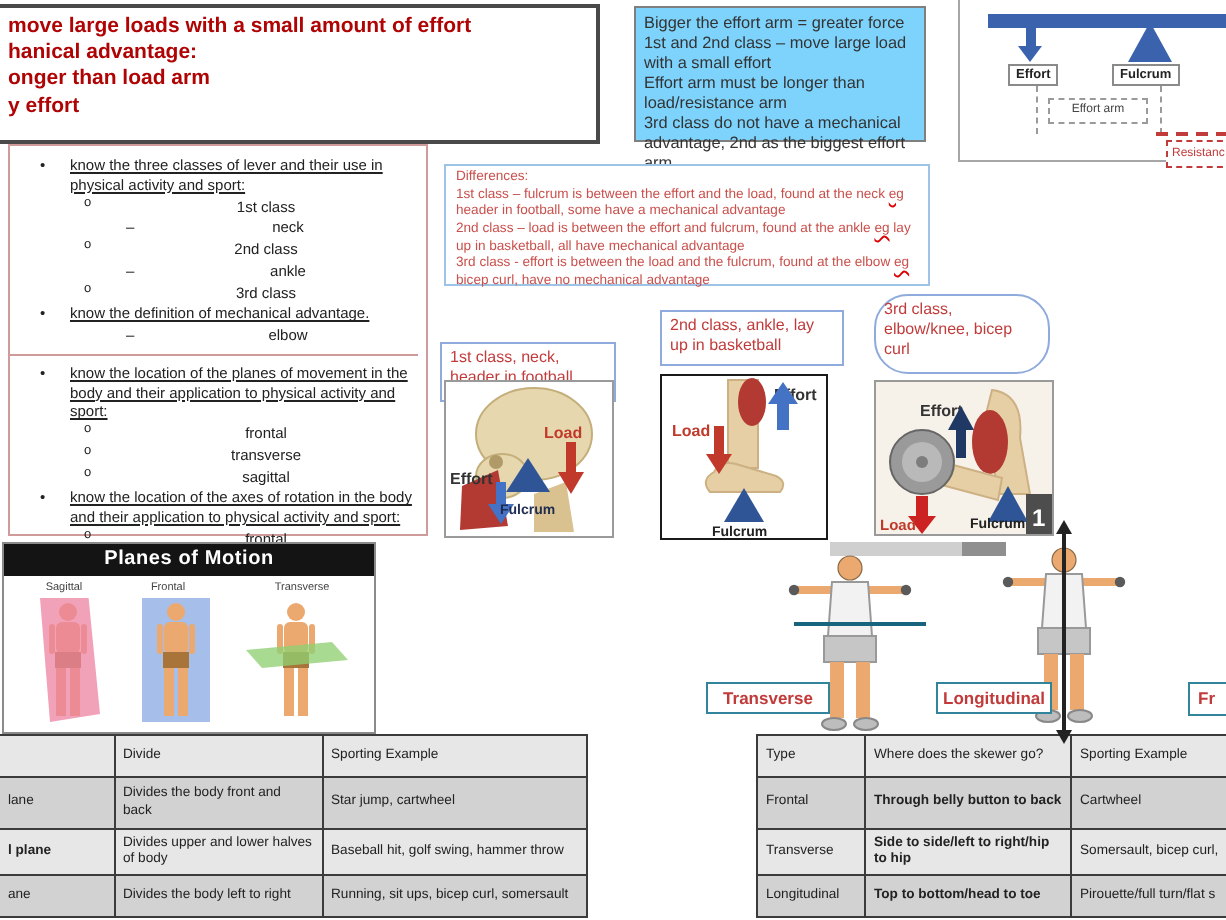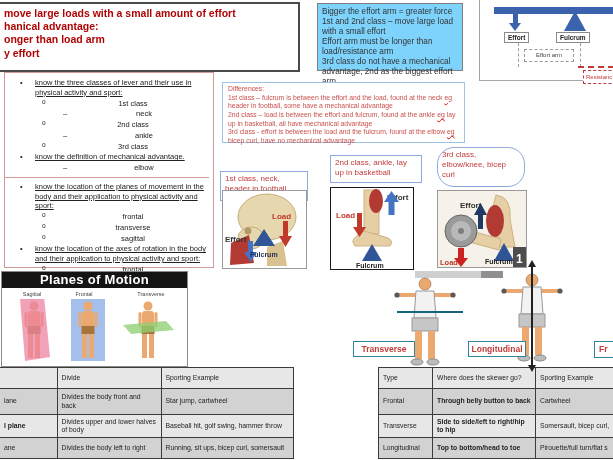--- a/index.html
+++ b/index.html
@@ -64,21 +64,21 @@
   
   .lever-fig{background:#fff;box-sizing:border-box;}
   .lever-fig.f1{left:222px;top:190px;width:85px;height:79px;border:1px solid #9a9a9a;}
   .lever-fig.f2{left:330px;top:187px;width:84px;height:83px;border:1px solid #1a1a1a;}
   .lever-fig.f3{left:437px;top:190px;width:90px;height:78px;border:1px solid #9a9a9a;background:#f7f2e9;}
   .grey-strip{left:415px;top:271px;width:88px;height:7px;background:#cfcfcf;}
   .grey-strip-cap{left:481px;top:271px;width:22px;height:7px;background:#8f8f8f;}
 
   
   .planes-panel{left:1px;top:271px;width:185px;height:94px;border:1px solid #8a8a8a;background:#fff;}
-  .planes-title{left:0;top:0;width:100%;height:16px;background:#141414;color:#fff;font-size:13px;
+  .planes-title{left:0;top:0;width:100%;height:16px;background:#141414;color:#fff;font-size:10px;
                 font-weight:bold;text-align:center;line-height:16px;letter-spacing:.3px;}
   .plane-lbl{top:19px;font-size:5.5px;color:#444;text-align:center;}
   .plane-lbl.p1{left:8px;width:44px;} .plane-lbl.p2{left:62px;width:40px;} .plane-lbl.p3{left:122px;width:54px;}
   .plane-fig{top:27px;width:52px;height:64px;}
   .plane-fig.p1{left:6px;} .plane-fig.p2{left:60px;} .plane-fig.p3{left:120px;}
 
   
   .rot-fig{width:64px;height:92px;}
   .rot-fig.t{left:393px;top:276px;}
   .rot-fig.l{left:500px;top:272px;}

